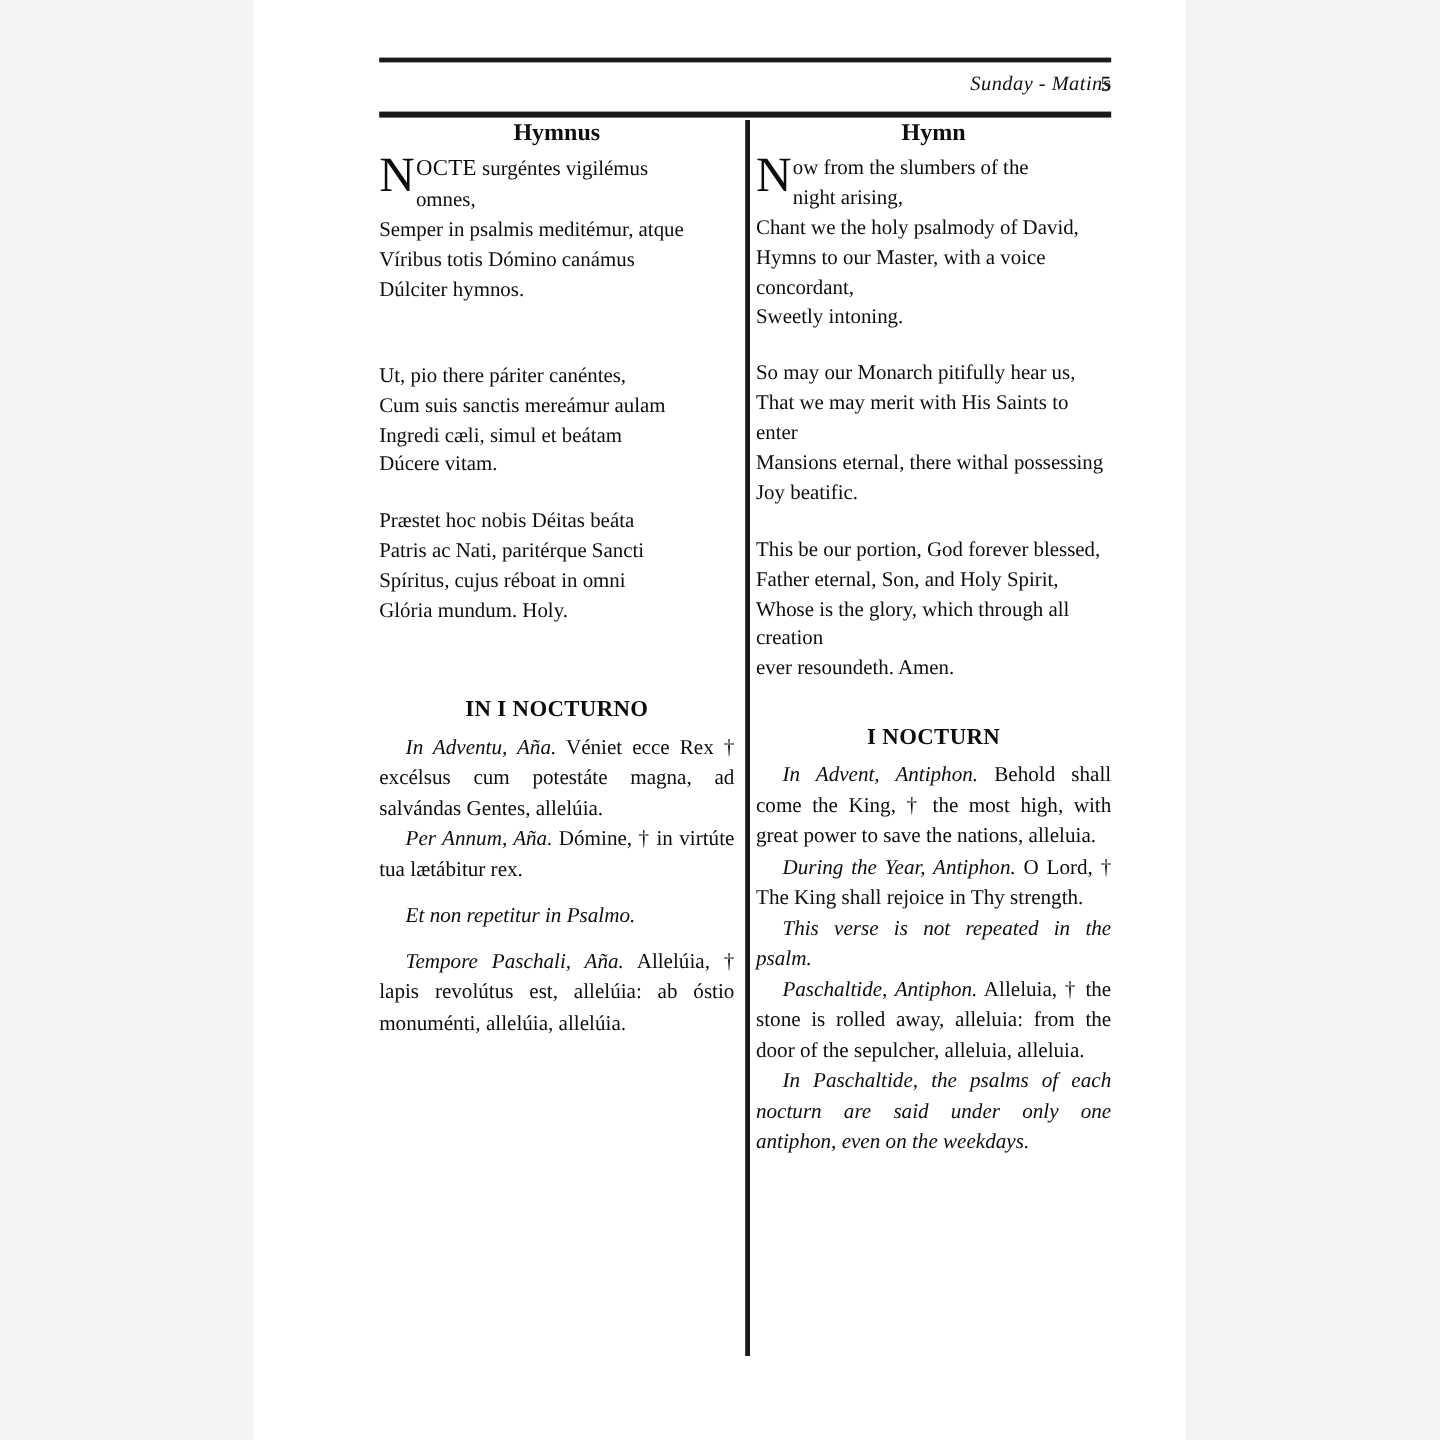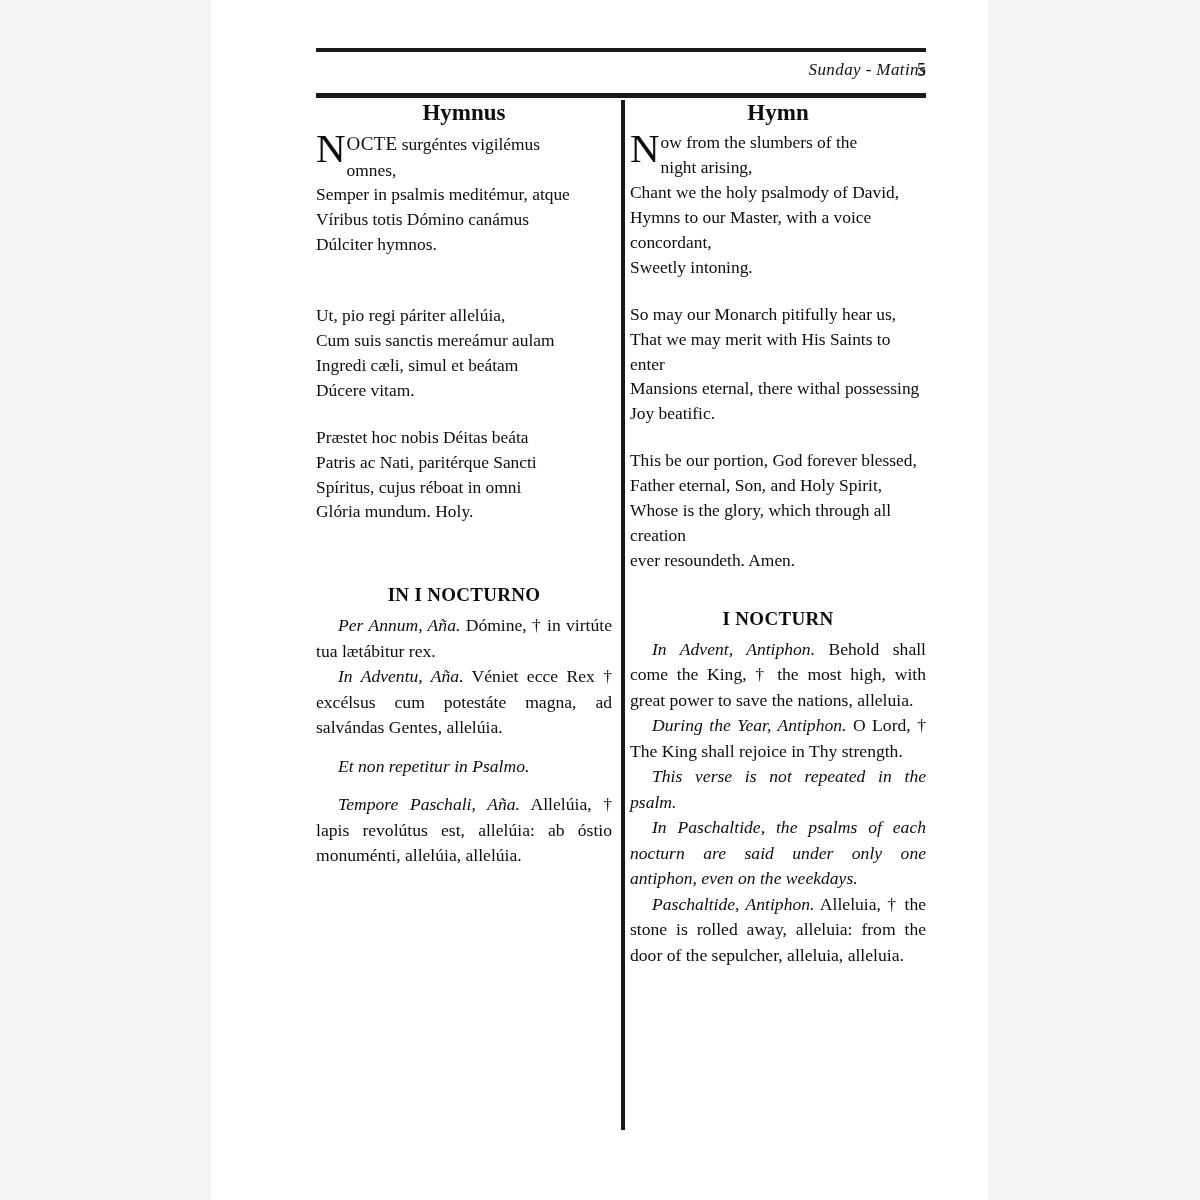--- a/index.html
+++ b/index.html
@@ -83,21 +83,21 @@
     left: 305px;
     top: 0px;
     width: 4px;
     height: 1030px;
     background: #1a1a1a;
   }
 
   .col-head {
     text-align: center;
     font-weight: bold;
-    font-size: 23px;
+    font-size: 20px;
     line-height: 1.15;
     margin: 0 0 4px 0;
   }
   .section-head {
     text-align: center;
     font-weight: bold;
     font-size: 19px;
     letter-spacing: 0.3px;
     margin: 0;
   }
@@ -170,44 +170,44 @@
           <span class="dropcap">N</span><span class="smallcaps">OCTE</span><span> surgéntes vigilémus</span><br>
           <span>omnes,</span><br>
           <span>Semper in psalmis meditémur, atque</span><br>
           <span>Víribus totis Dómino canámus</span><br>
           <span>Dúlciter hymnos.</span>
         </div>
 
         <div class="sp-xl"></div>
 
         <div class="verse">
-          <span class="ln">Ut, pio regi páriter allelúia,</span><br>
+          <span class="ln">Ut, pio there páriter canéntes,</span><br>
           <span class="ln">Cum suis sanctis mereámur aulam</span><br>
           <span class="ln">Ingredi cæli, simul et beátam</span><br>
           <span class="ln">Dúcere vitam.</span>
         </div>
 
         <div class="sp-m"></div>
 
         <div class="verse">
           <span class="ln">Præstet hoc nobis Déitas beáta</span><br>
           <span class="ln">Patris ac Nati, paritérque Sancti</span><br>
           <span class="ln">Spíritus, cujus réboat in omni</span><br>
           <span class="ln">Glória mundum. Holy.</span>
         </div>
 
         <div style="height:60px"></div>
 
         <div class="section-head">IN I NOCTURNO</div>
 
         <div class="sp-xs"></div>
 
+        <p class="prose"><em>In Adventu, Aña.</em><span> Véniet ecce Rex † excélsus cum potestáte magna, ad salvándas Gentes, allelúia.</span></p>
+
         <p class="prose"><em>Per Annum, Aña.</em><span> Dómine, † in virtúte tua lætábitur rex.</span></p>
-
-        <p class="prose"><em>In Adventu, Aña.</em><span> Véniet ecce Rex † excélsus cum potestáte magna, ad salvándas Gentes, allelúia.</span></p>
 
         <div class="sp-s"></div>
 
         <p class="prose allital">Et non repetitur in Psalmo.</p>
 
         <div class="sp-s"></div>
 
         <p class="prose"><em>Tempore Paschali, Aña.</em><span> Allelúia, † lapis revolútus est, allelúia: ab óstio monuménti, allelúia, allelúia.</span></p>
 
 
@@ -251,21 +251,21 @@
         <div class="section-head">I NOCTURN</div>
 
         <div class="sp-xs"></div>
 
         <p class="prose"><em>In Advent, Antiphon.</em><span> Behold shall come the King, † the most high, with great power to save the nations, alleluia.</span></p>
 
         <p class="prose"><em>During the Year, Antiphon.</em><span> O Lord, † The King shall rejoice in Thy strength.</span></p>
 
         <p class="prose allital">This verse is not repeated in the psalm.</p>
 
+        <p class="prose"><em>Paschaltide, Antiphon.</em><span> Alleluia, † the stone is rolled away, alleluia: from the door of the sepulcher, alleluia, alleluia.</span></p>
+
         <p class="prose allital">In Paschaltide, the psalms of each nocturn are said under only one antiphon, even on the weekdays.</p>
-
-        <p class="prose"><em>Paschaltide, Antiphon.</em><span> Alleluia, † the stone is rolled away, alleluia: from the door of the sepulcher, alleluia, alleluia.</span></p>
 
       </div>
 
     </div>
   </div>
 </div>
 
 </body></html>

